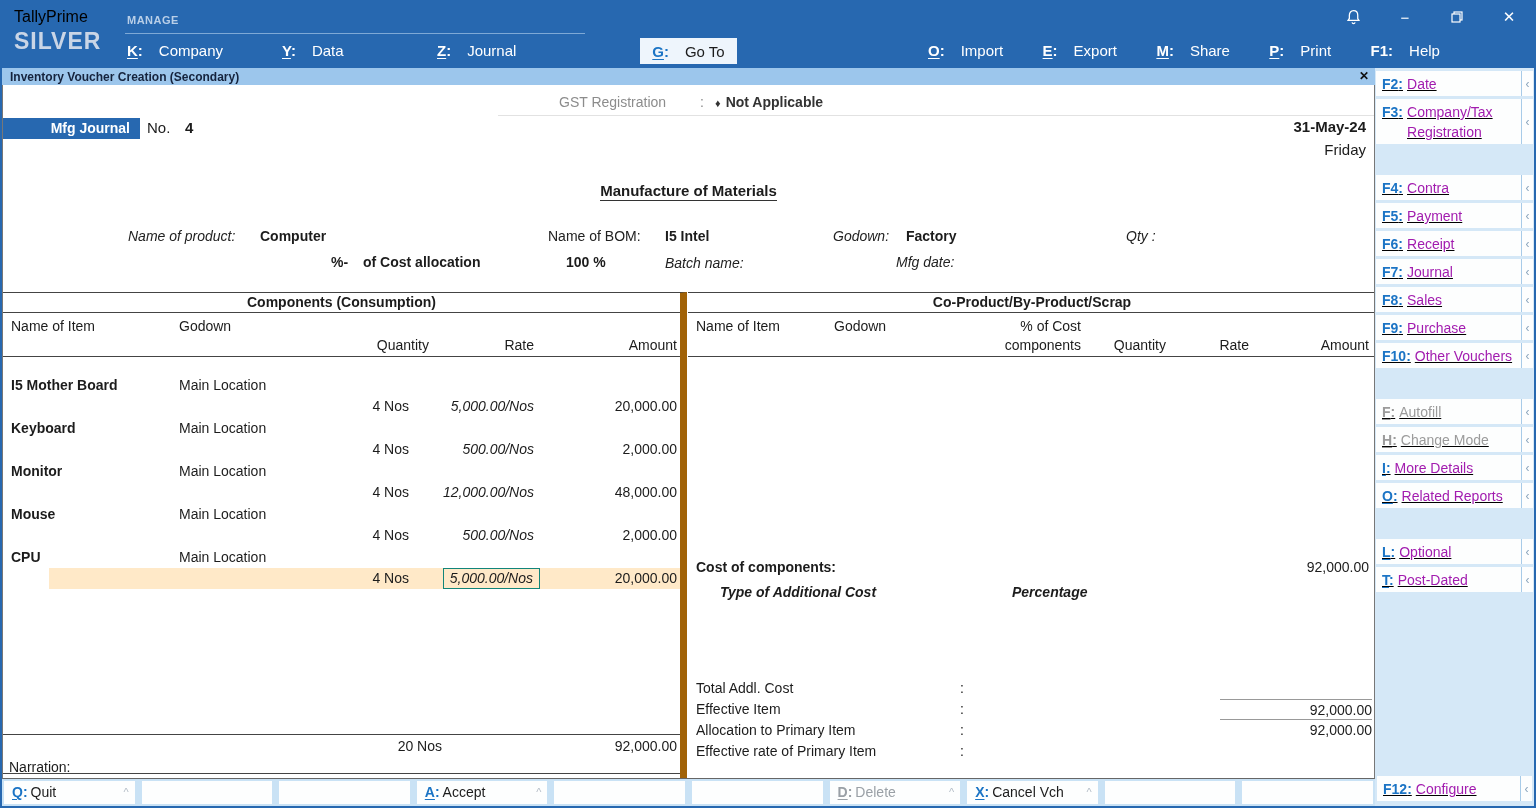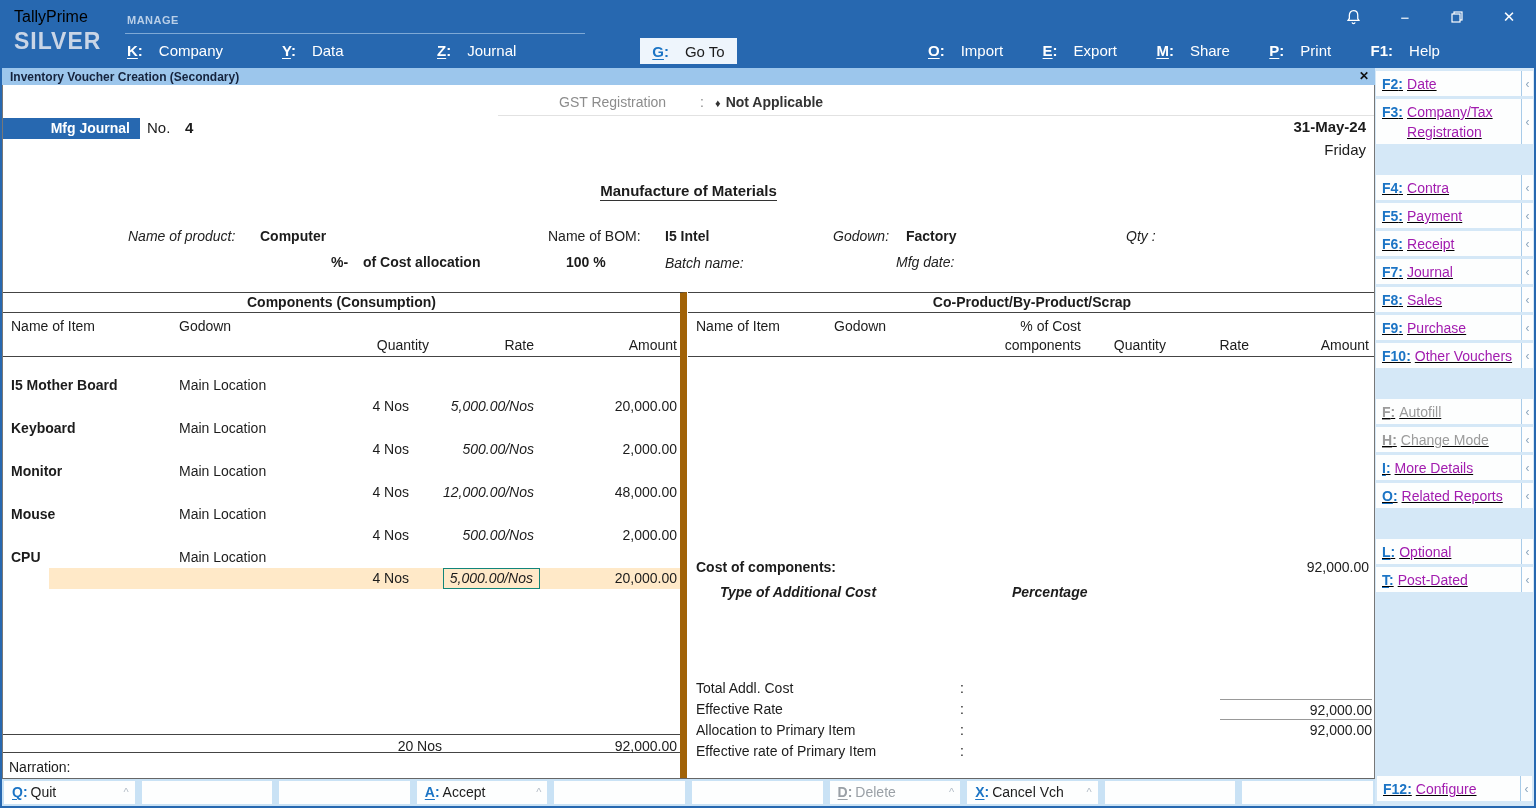--- a/index.html
+++ b/index.html
@@ -68,21 +68,21 @@
   .crow .l1, .crow .l2 { position:absolute; left:0; right:0; height:21px; line-height:21px; }
   .crow .l1 { top:1px; } .crow .l2 { top:22px; }
   .iname { position:absolute; left:8px; font-weight:bold; }
   .igodown { position:absolute; left:176px; }
   .cqty { position:absolute; right:271px; z-index:1; }
   .crate { position:absolute; right:146px; font-style:italic; z-index:1; }
   .camount { position:absolute; right:3px; z-index:1; }
   .crow.hl .l2::before { content:''; position:absolute; left:46px; right:0; top:0; bottom:0; background:#ffe9c8; }
   .crow.hl .crate { border:1px solid #12857a; background:#ffe9c8; padding:0 6px; right:140px; line-height:19px; top:0; }
 
-  .totals { position:absolute; left:0; right:0; top:441px; height:19px; line-height:23px; border-top:1px solid #444; border-bottom:1px solid #444; }
+  .totals { position:absolute; left:0; right:0; top:441px; height:40px; line-height:23px; border-top:1px solid #444; border-bottom:1px solid #444; }
   .tot-qty { position:absolute; right:238px; }
   .tot-amt { position:absolute; right:3px; }
 
   .cost-row { position:absolute; left:0; right:0; top:264px; height:21px; line-height:21px; }
   .cost-label { position:absolute; left:8px; font-weight:bold; }
   .cost-value { position:absolute; right:7px; }
   .addl-row { position:absolute; left:0; right:0; top:289px; height:21px; line-height:21px; font-weight:bold; font-style:italic; }
   .addl-c1 { position:absolute; left:32px; }
   .addl-c2 { position:absolute; left:324px; }
 
@@ -288,21 +288,21 @@
         <span class="addl-c2">Percentage</span>
       </div>
 
       <div class="summary" id="summary-rows">
           <div class="sum-row">
             <span class="sum-label">Total Addl. Cost</span>
             <span class="sum-colon">:</span>
             <span class="sum-val"></span>
           </div>
           <div class="sum-row">
-            <span class="sum-label">Effective Rate</span>
+            <span class="sum-label">Effective Item</span>
             <span class="sum-colon">:</span>
             <span class="sum-val boxed">92,000.00</span>
           </div>
           <div class="sum-row">
             <span class="sum-label">Allocation to Primary Item</span>
             <span class="sum-colon">:</span>
             <span class="sum-val">92,000.00</span>
           </div>
           <div class="sum-row">
             <span class="sum-label">Effective rate of Primary Item</span>

